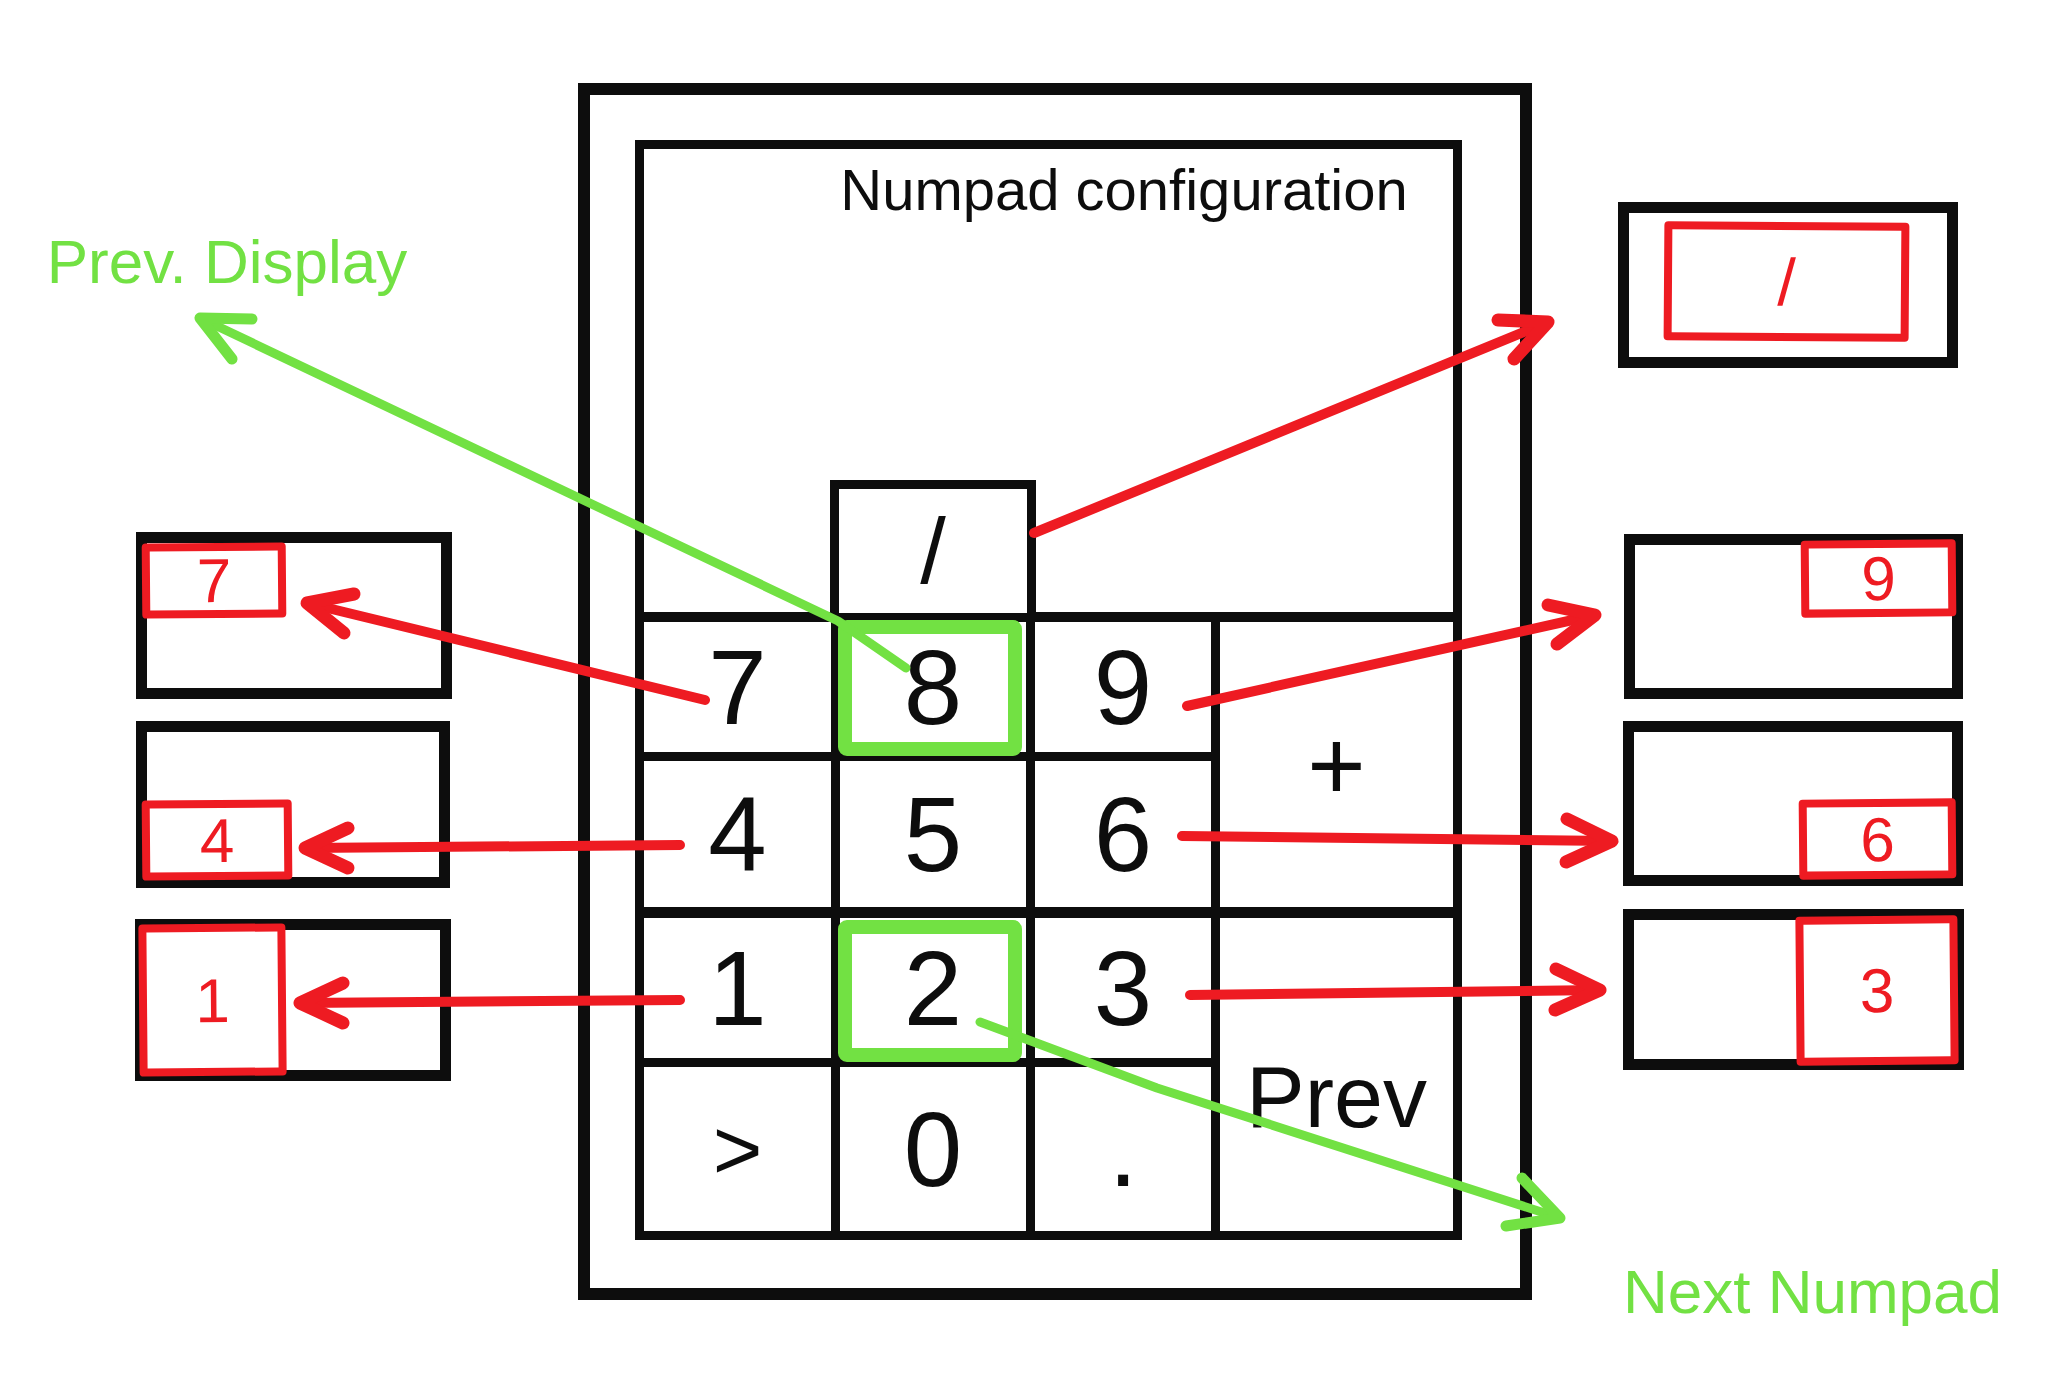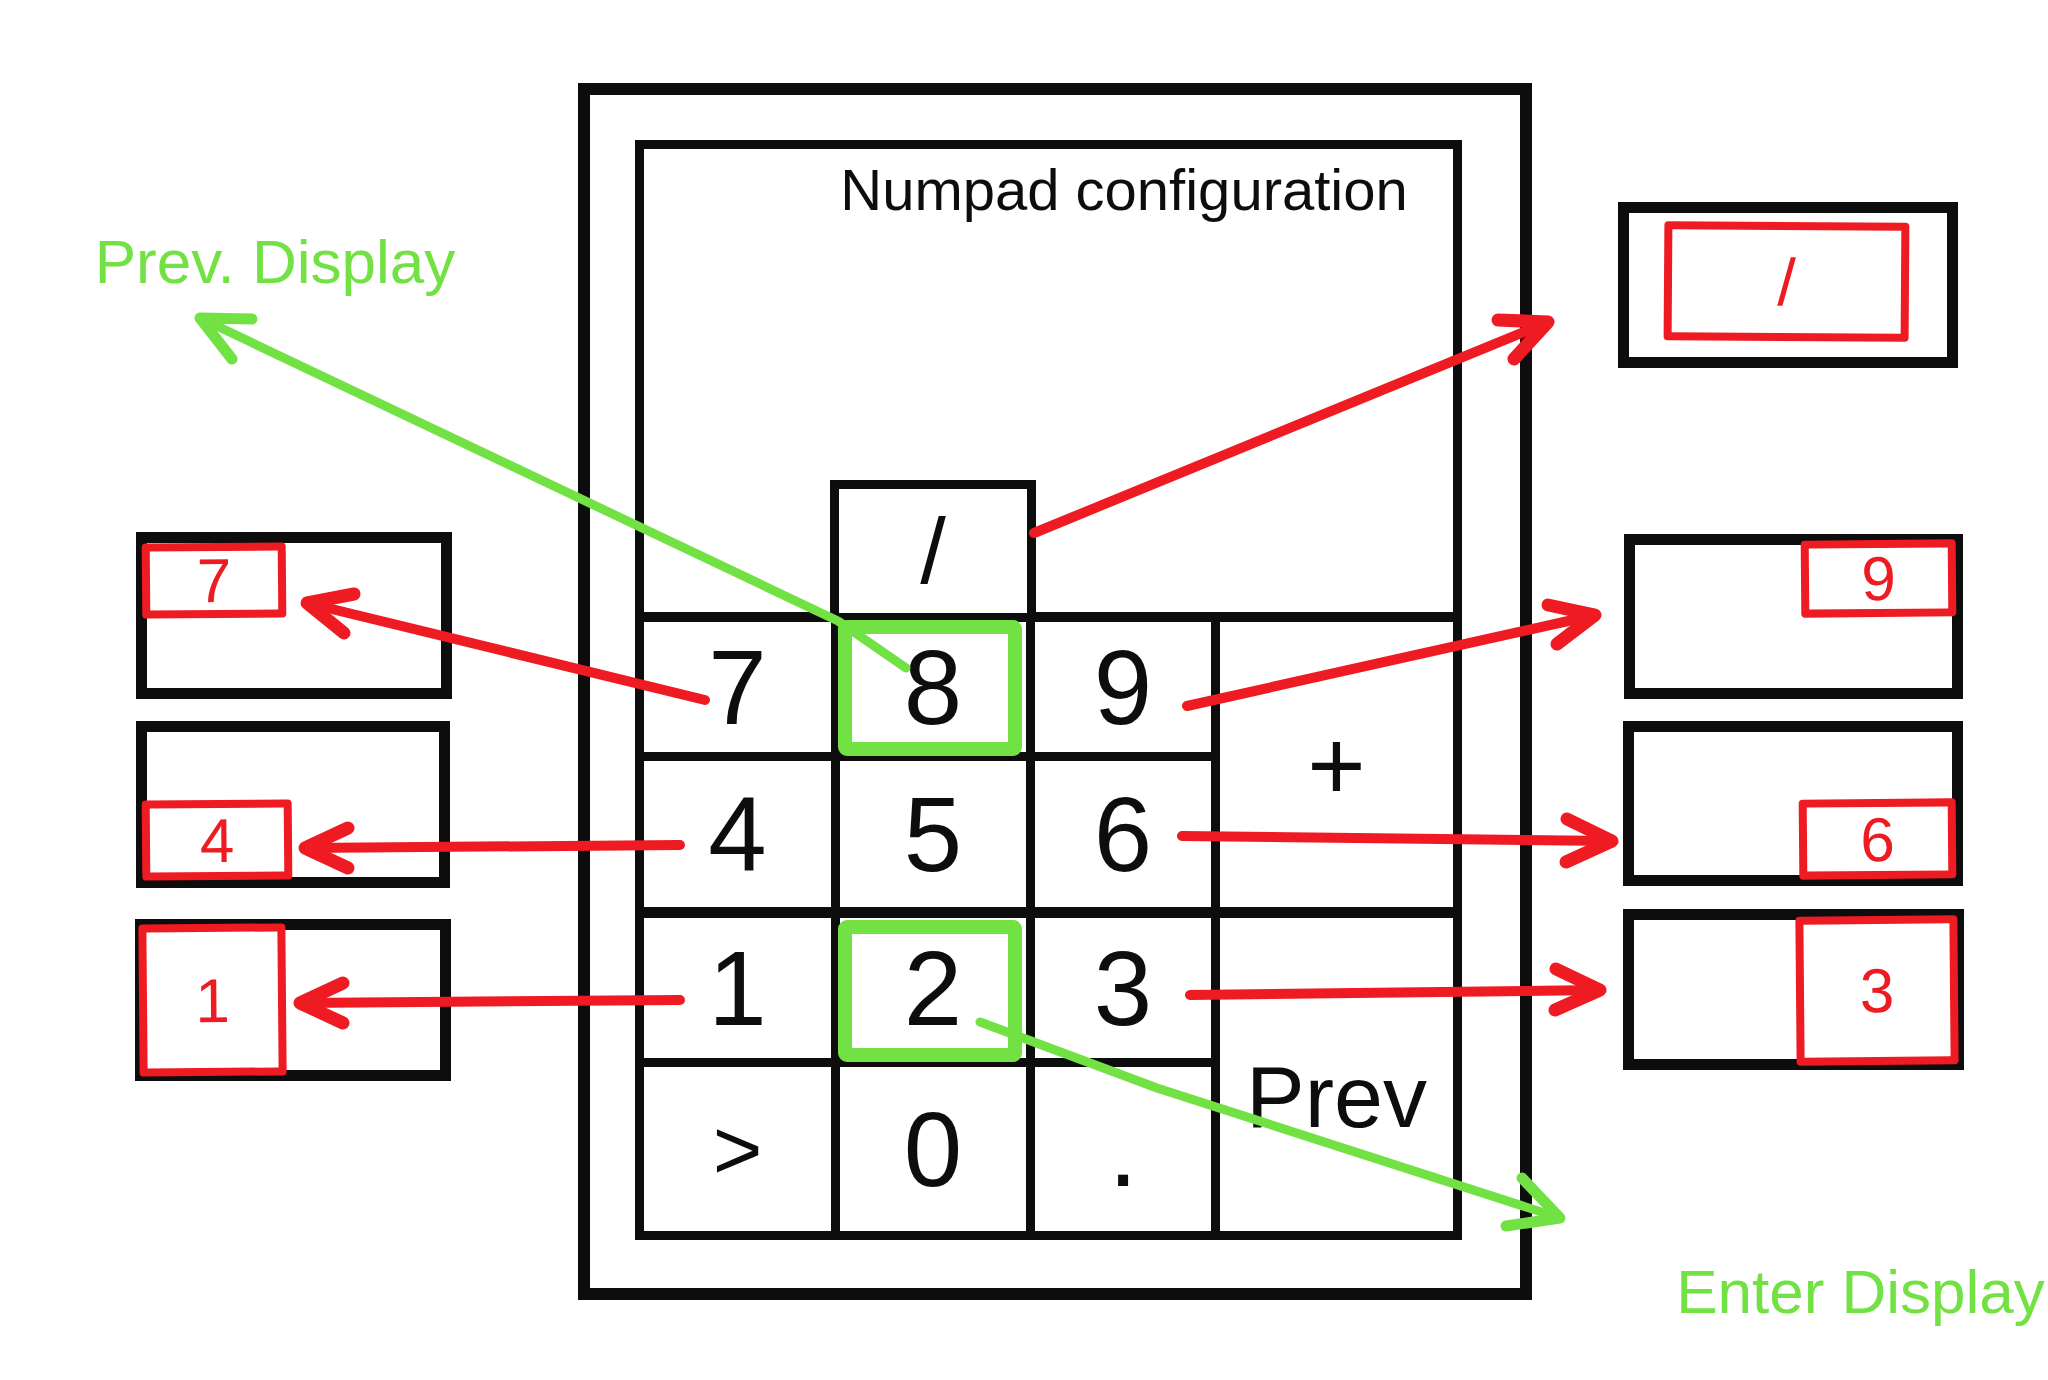--- a/index.html
+++ b/index.html
@@ -19,21 +19,21 @@
   .key.small{font-size:88px;}
   .key.plus{font-size:100px;}
   
   .hl{position:absolute;border:14px solid #72E143;border-radius:9px;box-sizing:border-box;z-index:15;}
   
   .redrect{position:absolute;border:8px solid #EE1B22;border-radius:4px;box-sizing:border-box;
            display:flex;align-items:center;justify-content:center;
            font-size:62px;color:#EE1B22;z-index:20;transform:rotate(-0.5deg);}
   .redrect.slash{font-size:66px;transform:rotate(0.4deg);}
   
-  .greenlabel{position:absolute;color:#72E143;font-size:62px;line-height:1.15;z-index:30;text-align:center;white-space:nowrap;margin-left:48px;}
+  .greenlabel{position:absolute;color:#72E143;font-size:62px;line-height:1.15;z-index:30;text-align:center;white-space:nowrap;}
   .title{position:absolute;left:635px;top:156px;width:978px;text-align:center;
          font-size:58px;color:#0d0d0d;z-index:30;}
   svg.overlay{position:absolute;left:0;top:0;z-index:50;pointer-events:none;}
 </style>
 </head>
 <body>
 
 <div id="canvas">
 
   <div class="frame" style="left:578px;top:83px;width:954px;height:1217px;"></div>
@@ -85,21 +85,21 @@
   <div class="dispbox" style="left:1624px;top:534px;width:339px;height:165px;"></div>
   <div class="redrect" style="left:1801px;top:540px;width:155px;height:77px;">9</div>
 
   <div class="dispbox" style="left:1623px;top:721px;width:340px;height:165px;"></div>
   <div class="redrect" style="left:1799px;top:799px;width:157px;height:80px;">6</div>
 
   <div class="dispbox" style="left:1623px;top:909px;width:341px;height:161px;"></div>
   <div class="redrect" style="left:1796px;top:916px;width:162px;height:149px;">3</div>
 
   <div class="greenlabel" style="left:42px;top:226px;width:370px;">Prev. Display</div>
-  <div class="greenlabel" style="left:1620px;top:1256px;width:385px;">Enter Display</div>
+  <div class="greenlabel" style="left:1620px;top:1256px;width:385px;">Next Numpad</div>
 
   <svg class="overlay" width="2048" height="1380" viewBox="0 0 2048 1380">
 
     <g stroke="#72E143" fill="none" stroke-linecap="round" stroke-linejoin="round">
       <path d="M 906 668 L 838 621 L 200 318" stroke-width="9"></path>
       <polyline points="232,359 200,318 252,319" stroke-width="11"></polyline>
     </g>
 
     <g stroke="#72E143" fill="none" stroke-linecap="round" stroke-linejoin="round">
       <path d="M 980 1022 L 1157 1088 L 1560 1218" stroke-width="9"></path>

